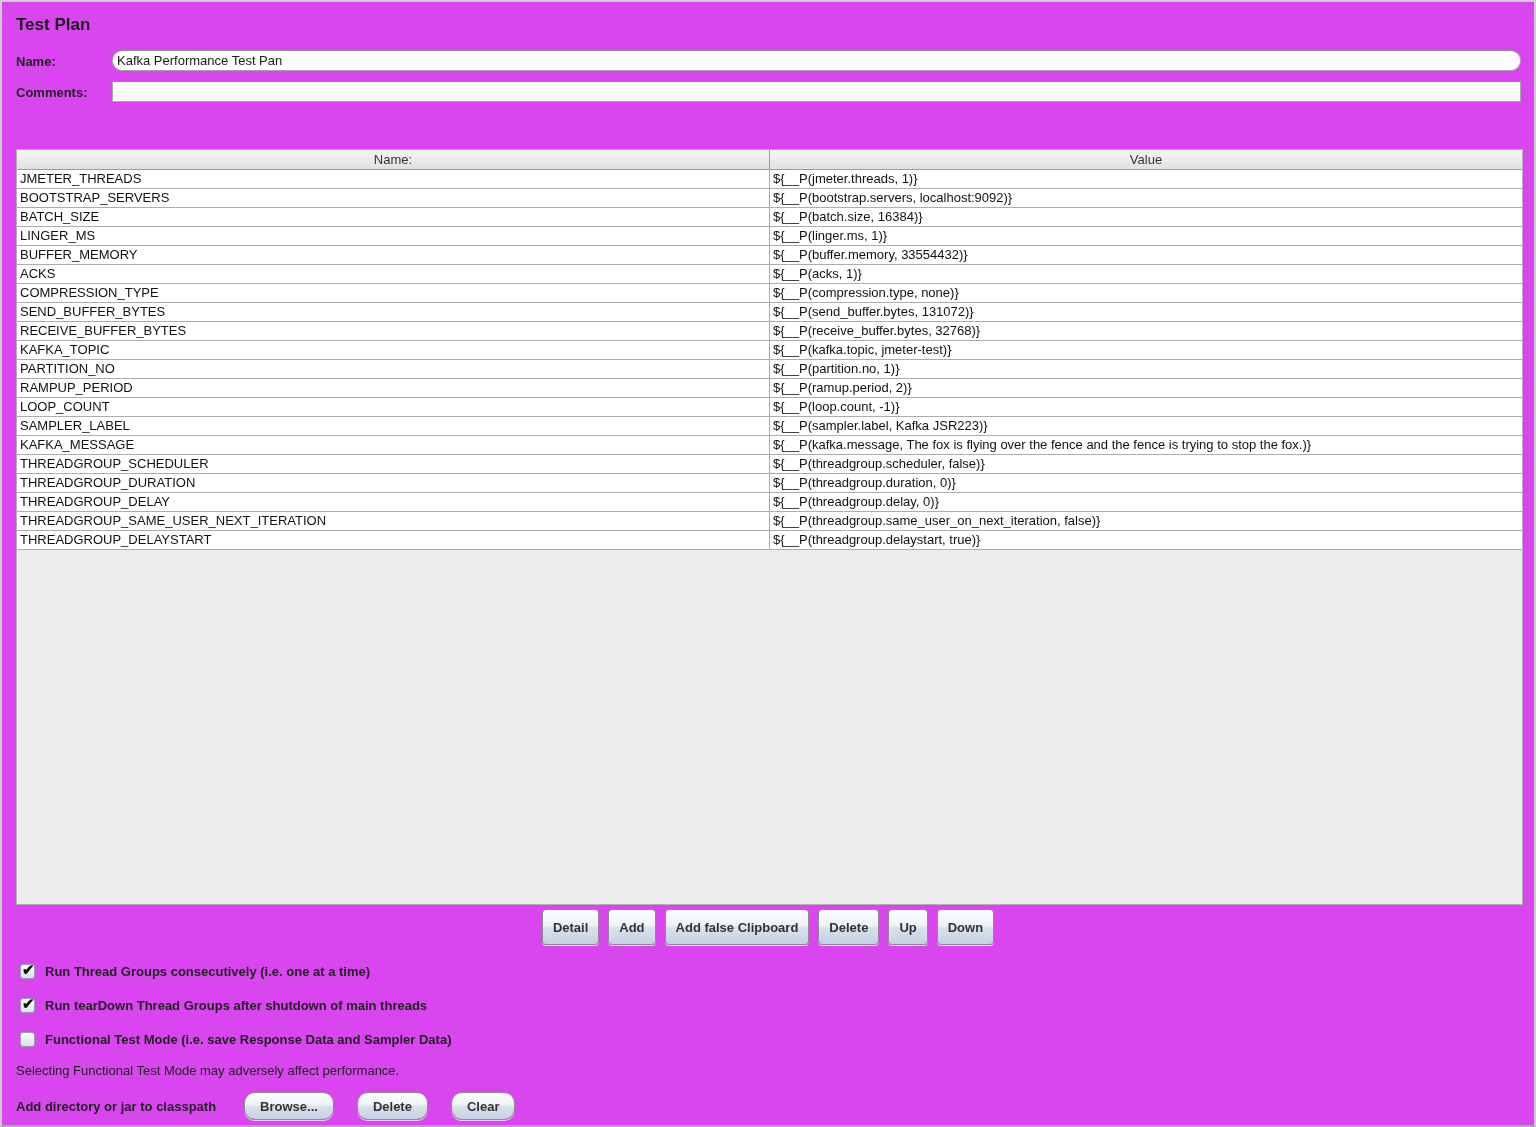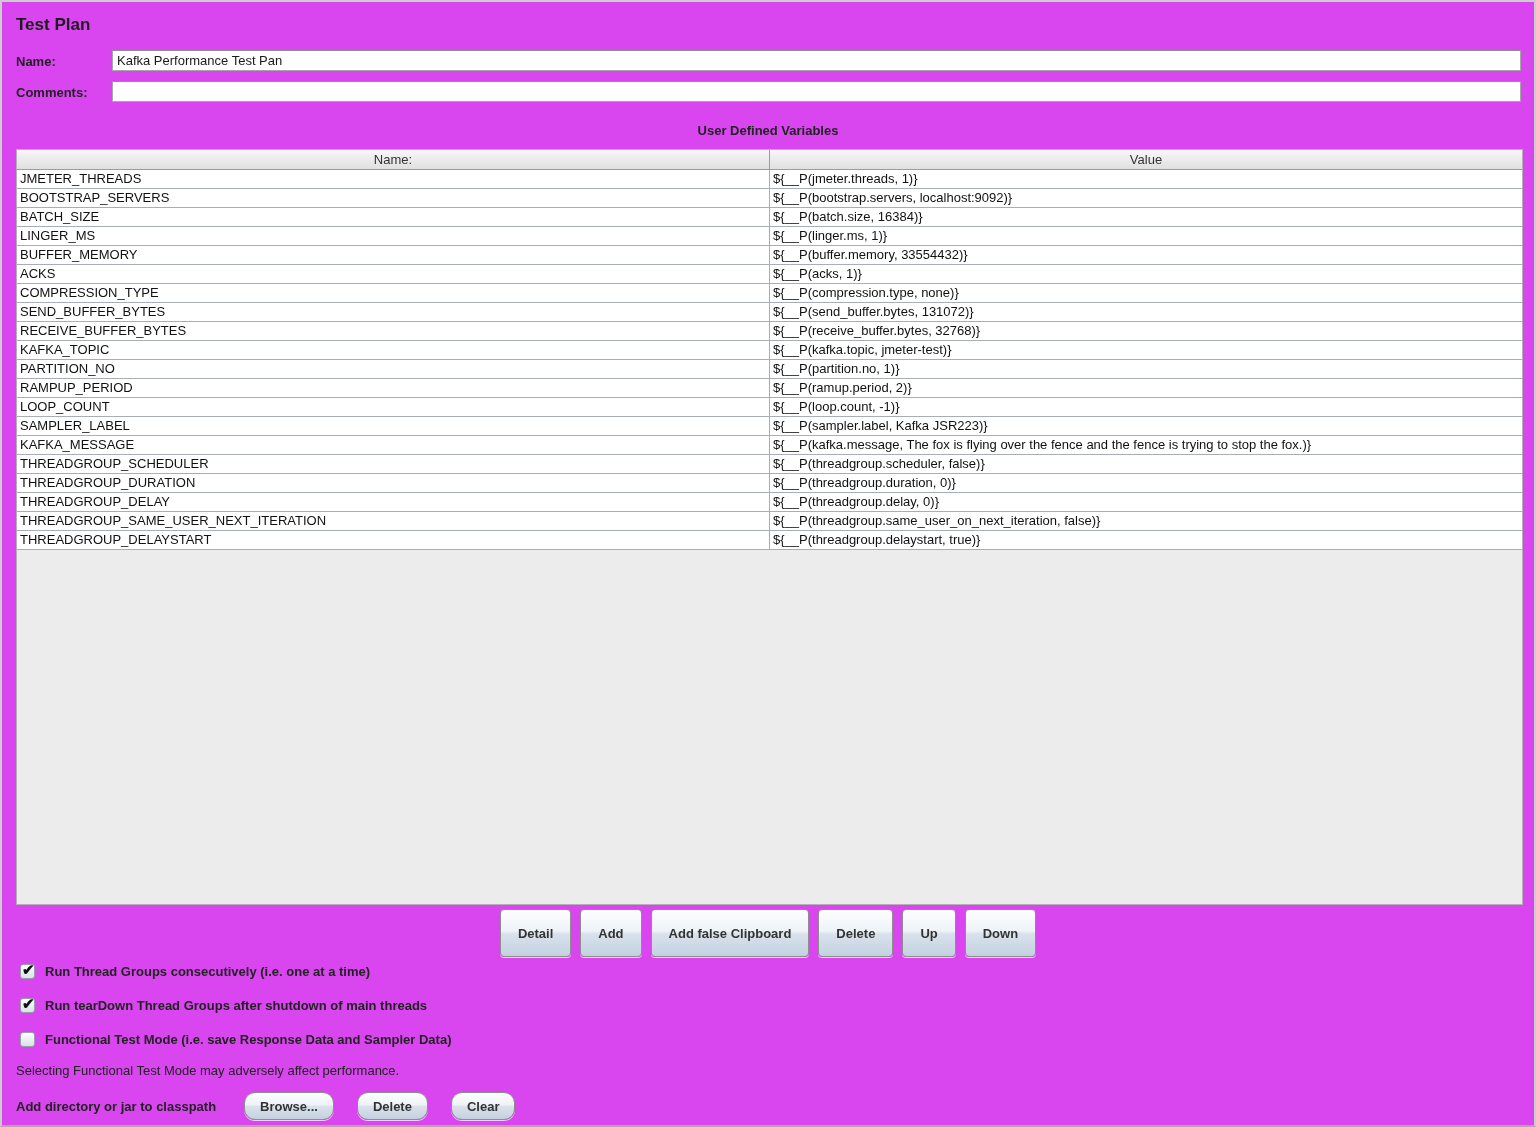--- a/index.html
+++ b/index.html
@@ -29,21 +29,21 @@
   }
   table.vars th:first-child{border-right:1px solid #9c9c9c;}
   table.vars td{
     height:18.6px;box-sizing:border-box;background:#ffffff;font-size:13px;color:#111;
     border-bottom:1px solid #a9aeb4;padding:0 3px;white-space:nowrap;overflow:hidden;
     line-height:18px;
   }
   table.vars td:first-child{border-right:1px solid #a9aeb4;}
   .btn-row{position:absolute;top:907px;left:0;width:100%;display:flex;justify-content:center;gap:9px;}
   .jbtn{
-    height:48px;padding:0 17px;border:1px solid #8d8d8d;border-radius:4px;
+    height:36px;padding:0 10px;border:1px solid #8d8d8d;border-radius:4px;
     background:linear-gradient(to bottom,#fdfdfe 0%,#eef3f8 45%,#d9e2ec 52%,#c3d1df 100%);
     font-family:"Liberation Sans",sans-serif;font-size:13px;font-weight:bold;color:#333;
     box-shadow:0 1px 0 rgba(255,255,255,.7);cursor:default;
   }
   .jbtn.small{height:28px;padding:0 15px;border-radius:11px;}
   .cb-row{position:absolute;left:18px;display:flex;align-items:center;gap:10px;}
   .checkbox{
     width:15px;height:15px;box-sizing:border-box;border:1px solid #97a1ab;border-radius:3px;
     background:linear-gradient(to bottom,#ffffff,#d9e1e9);position:relative;flex:0 0 auto;
   }
@@ -57,26 +57,25 @@
   .classpath-label{font-size:13px;font-weight:bold;color:#222;margin-right:5px;}
 </style>
 </head>
 <body>
 
 <div class="window">
 
   <div class="page-title">Test Plan</div>
 
   <div class="field-label" style="top:52px;">Name:</div>
-  <input class="text-input" style="top: 48px;" type="text" value="Kafka Performance Test Pan">
+  <input class="text-input" style="top: 48px; border-radius: 10px;" type="text" value="Kafka Performance Test Pan">
 
   <div class="field-label" style="top:83px;">Comments:</div>
   <input class="text-input" style="top: 79px;" type="text" value="">
 
-  <div class="section-title">User Defined Variables</div>
 
   <div class="table-panel">
     <table class="vars">
       <thead>
         <tr>
           <th style="width:50%;">Name:</th>
           <th>Value</th>
         </tr>
       </thead>
       <tbody>

